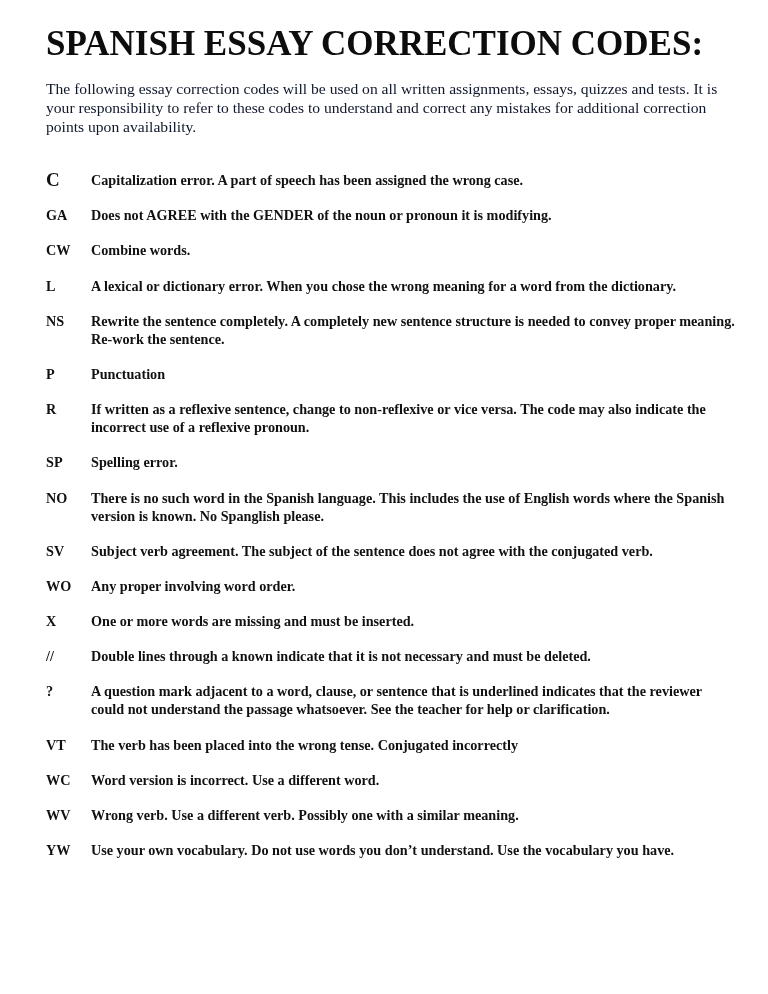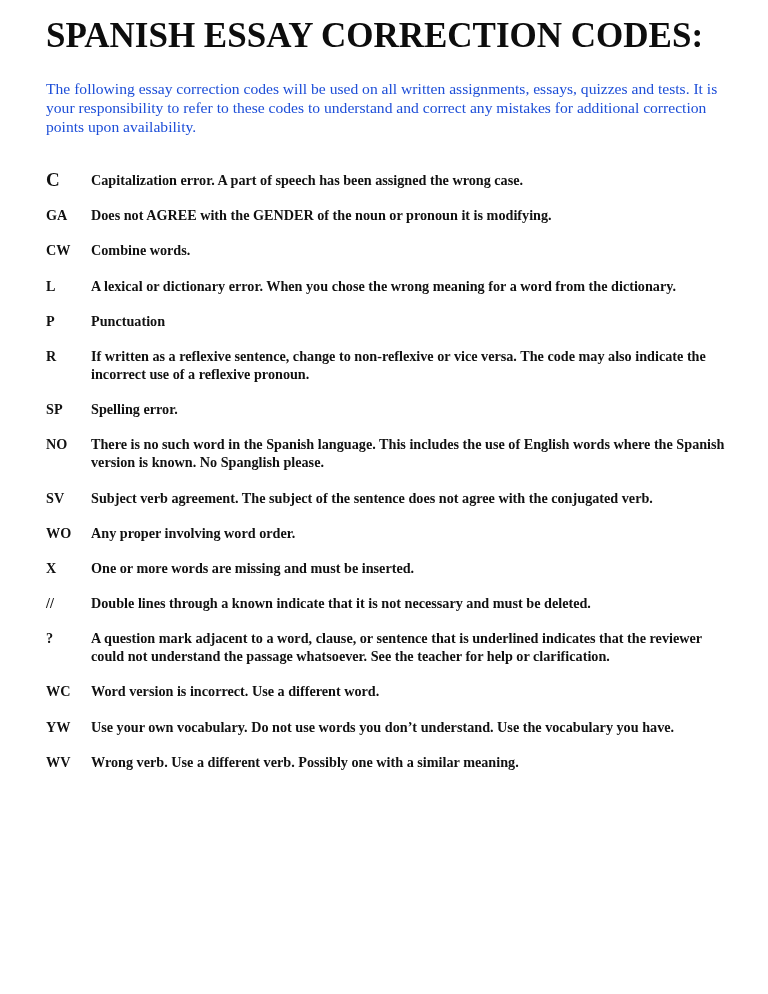--- a/index.html
+++ b/index.html
@@ -17,39 +17,39 @@
     }
     .page {
       position: absolute;
       left: 46px;
       top: 0;
       width: 690px;
     }
     .title {
       margin: 0;
       position: absolute;
-      top: 16px;
+      top: 24px;
       left: 0;
       font-size: 35px;
       font-weight: bold;
       letter-spacing: 0px;
       line-height: 40px;
       white-space: nowrap;
       color: #0d0d0d;
       font-family: Liberation Serif, serif;
     }
     .intro {
       position: absolute;
       top: 79px;
       left: 0;
       width: 690px;
       font-size: 15.6px;
       line-height: 19px;
       margin: 0;
-      color: #1d4ed8;
+      color: #0f172a;
     }
     .codes {
       position: absolute;
       top: 171px;
       left: 0;
       width: 690px;
       margin: 0;
       padding: 0;
       list-style: none;
     }
@@ -95,20 +95,24 @@
     </li>
     <li class="code-row">
       <span class="code">CW</span>
       <span class="desc">Combine words.</span>
     </li>
     <li class="code-row">
       <span class="code">L</span>
       <span class="desc">A lexical or dictionary error.  When you chose the wrong meaning for a word from the dictionary.</span>
     </li>
     <li class="code-row">
+      <span class="code">NS</span>
+      <span class="desc">Rewrite the sentence completely.  A completely new sentence structure is needed to convey proper meaning.  Re-work the sentence.</span>
+    </li>
+    <li class="code-row">
       <span class="code">P</span>
       <span class="desc">Punctuation</span>
     </li>
     <li class="code-row">
       <span class="code">R</span>
       <span class="desc">If written as a reflexive sentence, change to non-reflexive or vice versa.  The code may also indicate the incorrect use of a reflexive pronoun.</span>
     </li>
     <li class="code-row">
       <span class="code">SP</span>
       <span class="desc">Spelling error.</span>
@@ -131,25 +135,29 @@
     </li>
     <li class="code-row">
       <span class="code">//</span>
       <span class="desc">Double lines through a known indicate that it is not necessary and must be deleted.</span>
     </li>
     <li class="code-row">
       <span class="code">?</span>
       <span class="desc">A question mark adjacent to a word, clause, or sentence that is underlined indicates that the reviewer could not understand the passage whatsoever.  See the teacher for help or clarification.</span>
     </li>
     <li class="code-row">
+      <span class="code">VT</span>
+      <span class="desc">The verb has been placed into the wrong tense.  Conjugated incorrectly</span>
+    </li>
+    <li class="code-row">
       <span class="code">WC</span>
       <span class="desc">Word version is incorrect.  Use a different word.</span>
+    </li>
+    <li class="code-row">
+      <span class="code">WV</span>
+      <span class="desc">Wrong verb.  Use a different verb.  Possibly one with a similar meaning.</span>
     </li>
     <li class="code-row">
       <span class="code">YW</span>
       <span class="desc">Use your own vocabulary.  Do not use words you don’t understand.  Use the vocabulary you have.</span>
     </li>
-    <li class="code-row">
-      <span class="code">WV</span>
-      <span class="desc">Wrong verb.  Use a different verb.  Possibly one with a similar meaning.</span>
-    </li>
   </ul>
 </div>
 
 </body></html>

